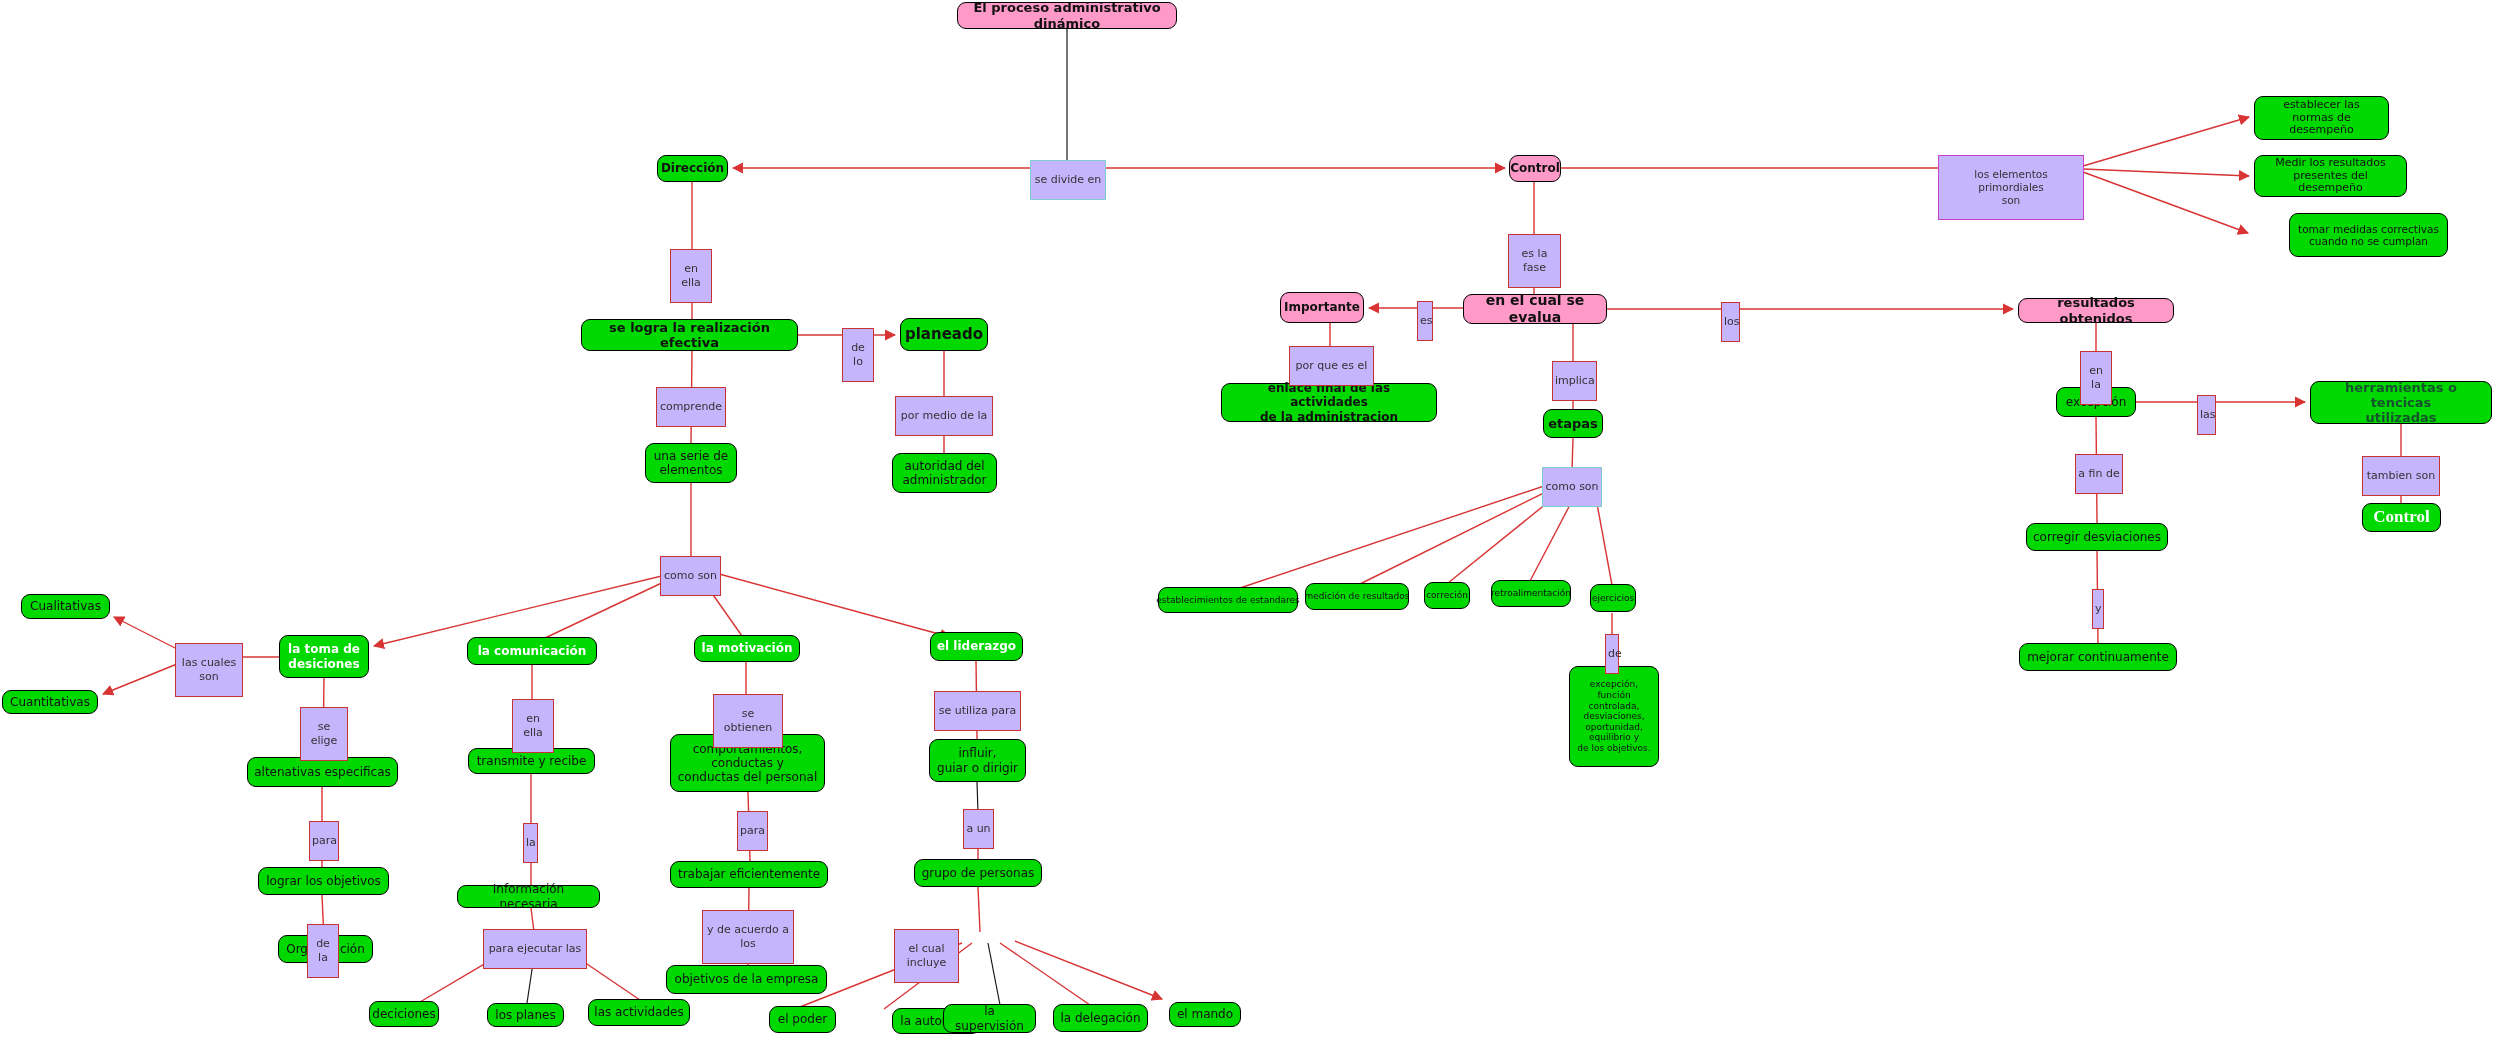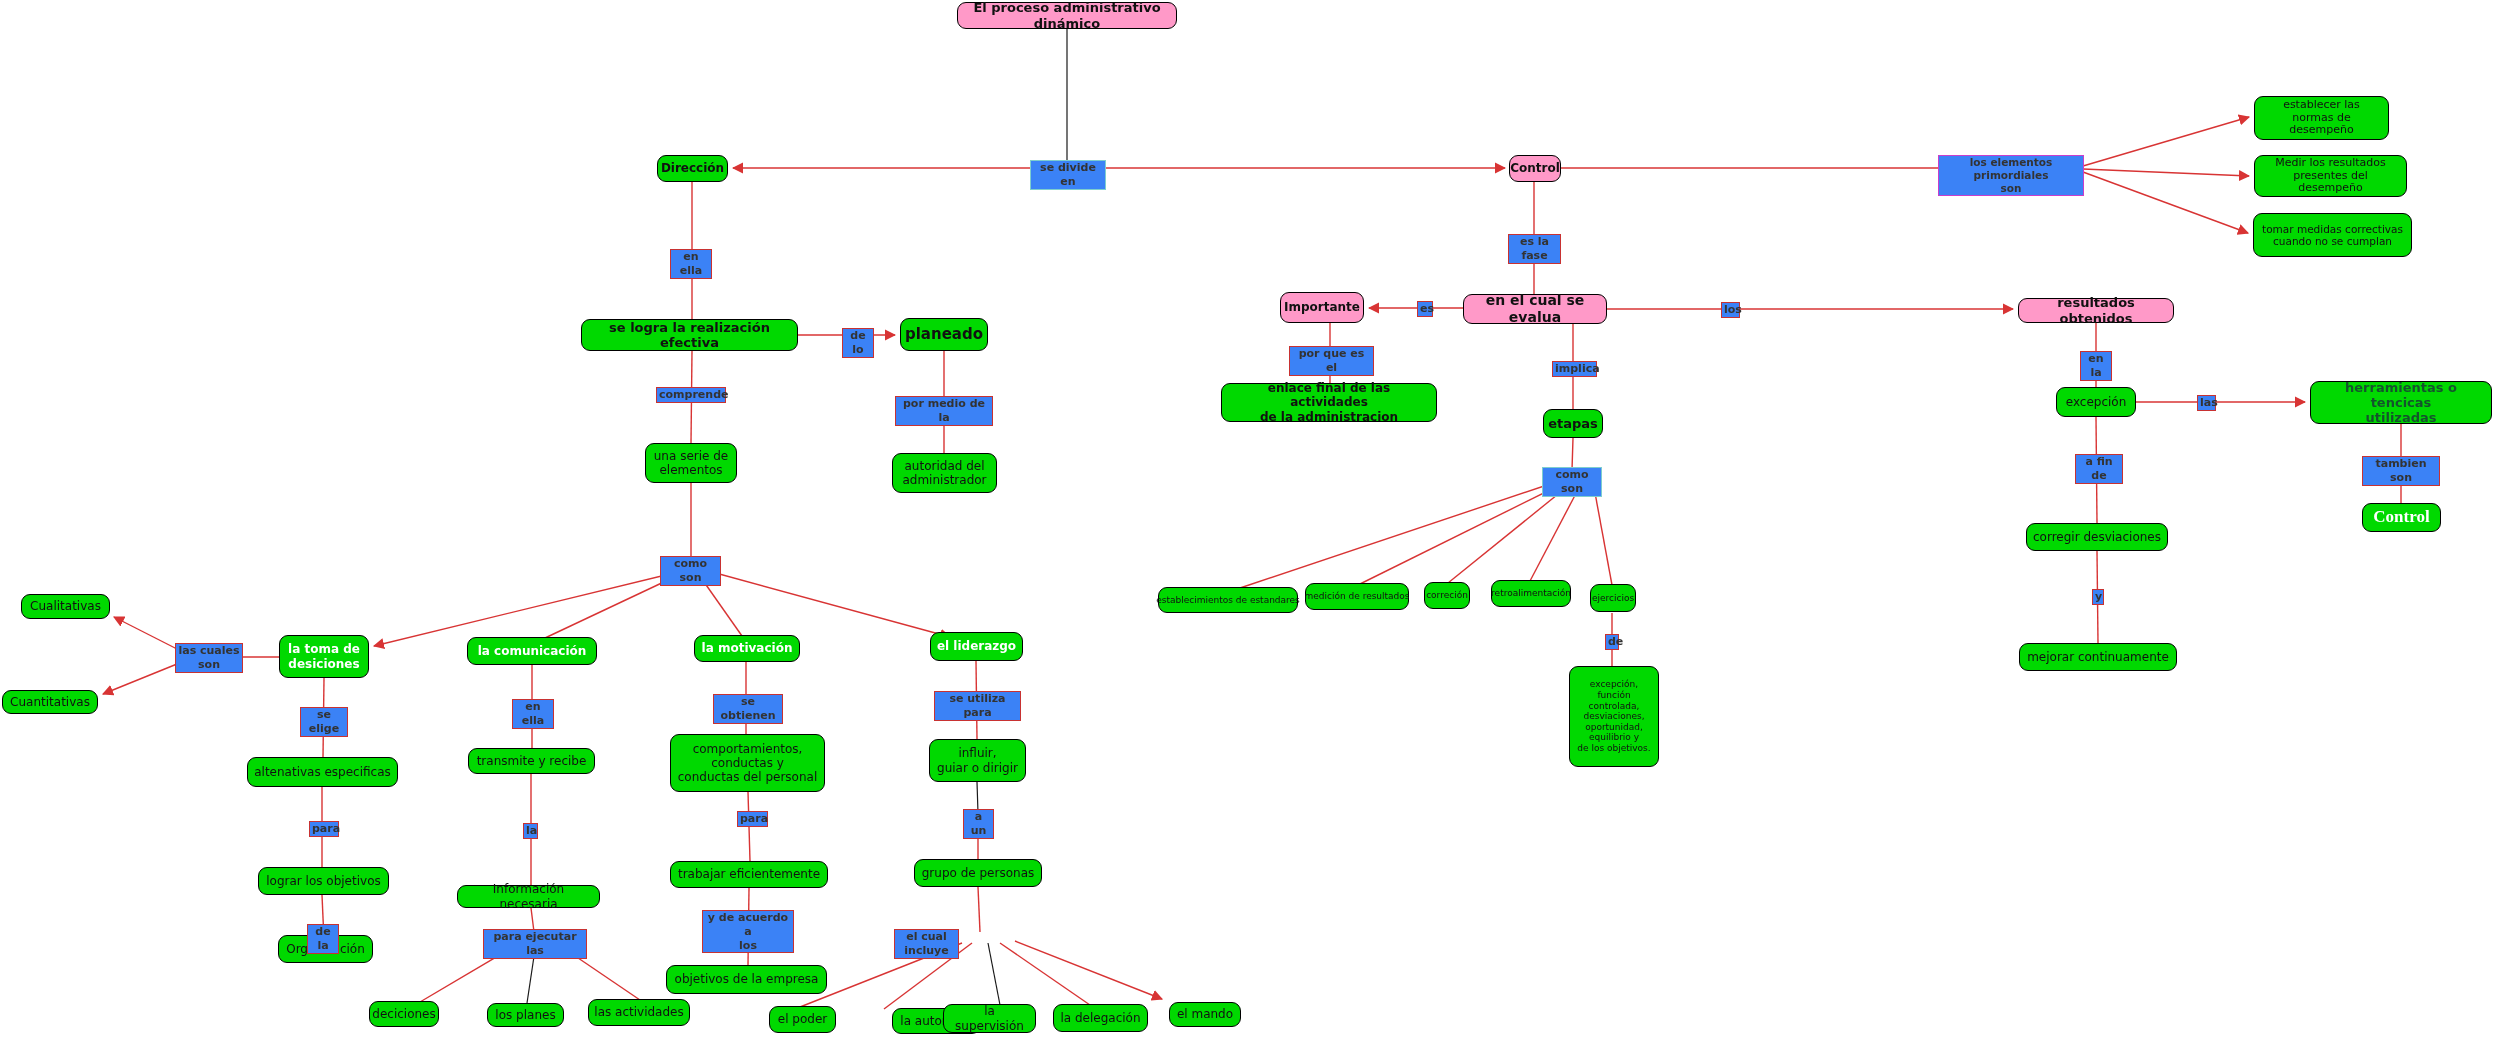--- a/index.html
+++ b/index.html
@@ -12,26 +12,26 @@
         text-align:center;border:1.6px solid #000;border-radius:9px;white-space:pre-line;
         font-size:12px;color:#111;line-height:1.18;padding:2px 5px;}
   .green{background:#00d900;}
   .pink{background:#ff99c8;}
   .b{font-weight:bold;}
   .wt{color:#ffffff;}
   .pt{color:#14532d;}
   .serif{font-family:"Liberation Serif",serif;font-size:17px;}
   .f9{font-size:9px;white-space:nowrap;}
   .f9m{font-size:9px;}
-  .f10{font-size:10.5px;}
+  .f10{font-size:10.5px;margin-left:36px;}
   .f13{font-size:13px;}
   .f14{font-size:14px;}
   .f15{font-size:15px;}
-  .lbl{position:absolute;box-sizing:border-box;background:#3b82f6;border:1px solid #c83232;color:#333;
-       font-size:11px;line-height:1.25;text-align:center;white-space:pre-line;padding:0 2px;font-weight:bold;}
+  .lbl{position:absolute;box-sizing:border-box;background:#c4b5fd;border:1px solid #c83232;color:#333;
+       font-size:11px;line-height:1.25;text-align:center;white-space:pre-line;padding:12px 2px;}
   .lbl.cyan{border-color:#7ecece;}
   .lbl.magenta{border-color:#c93ecb;font-size:10.5px;}
 </style>
 </head>
 <body>
 
 <div class="canvas">
 
   <svg class="edges" width="2493" height="1037">
     <defs>

